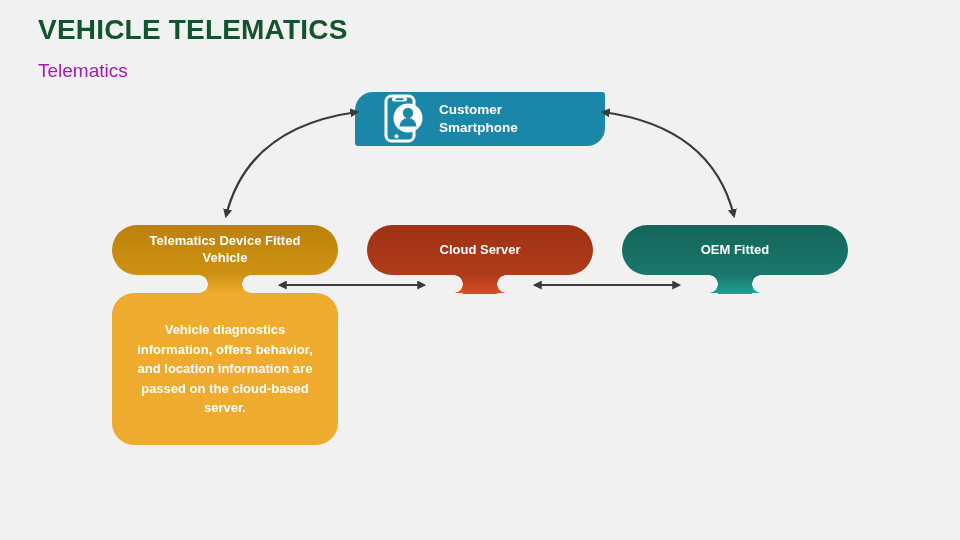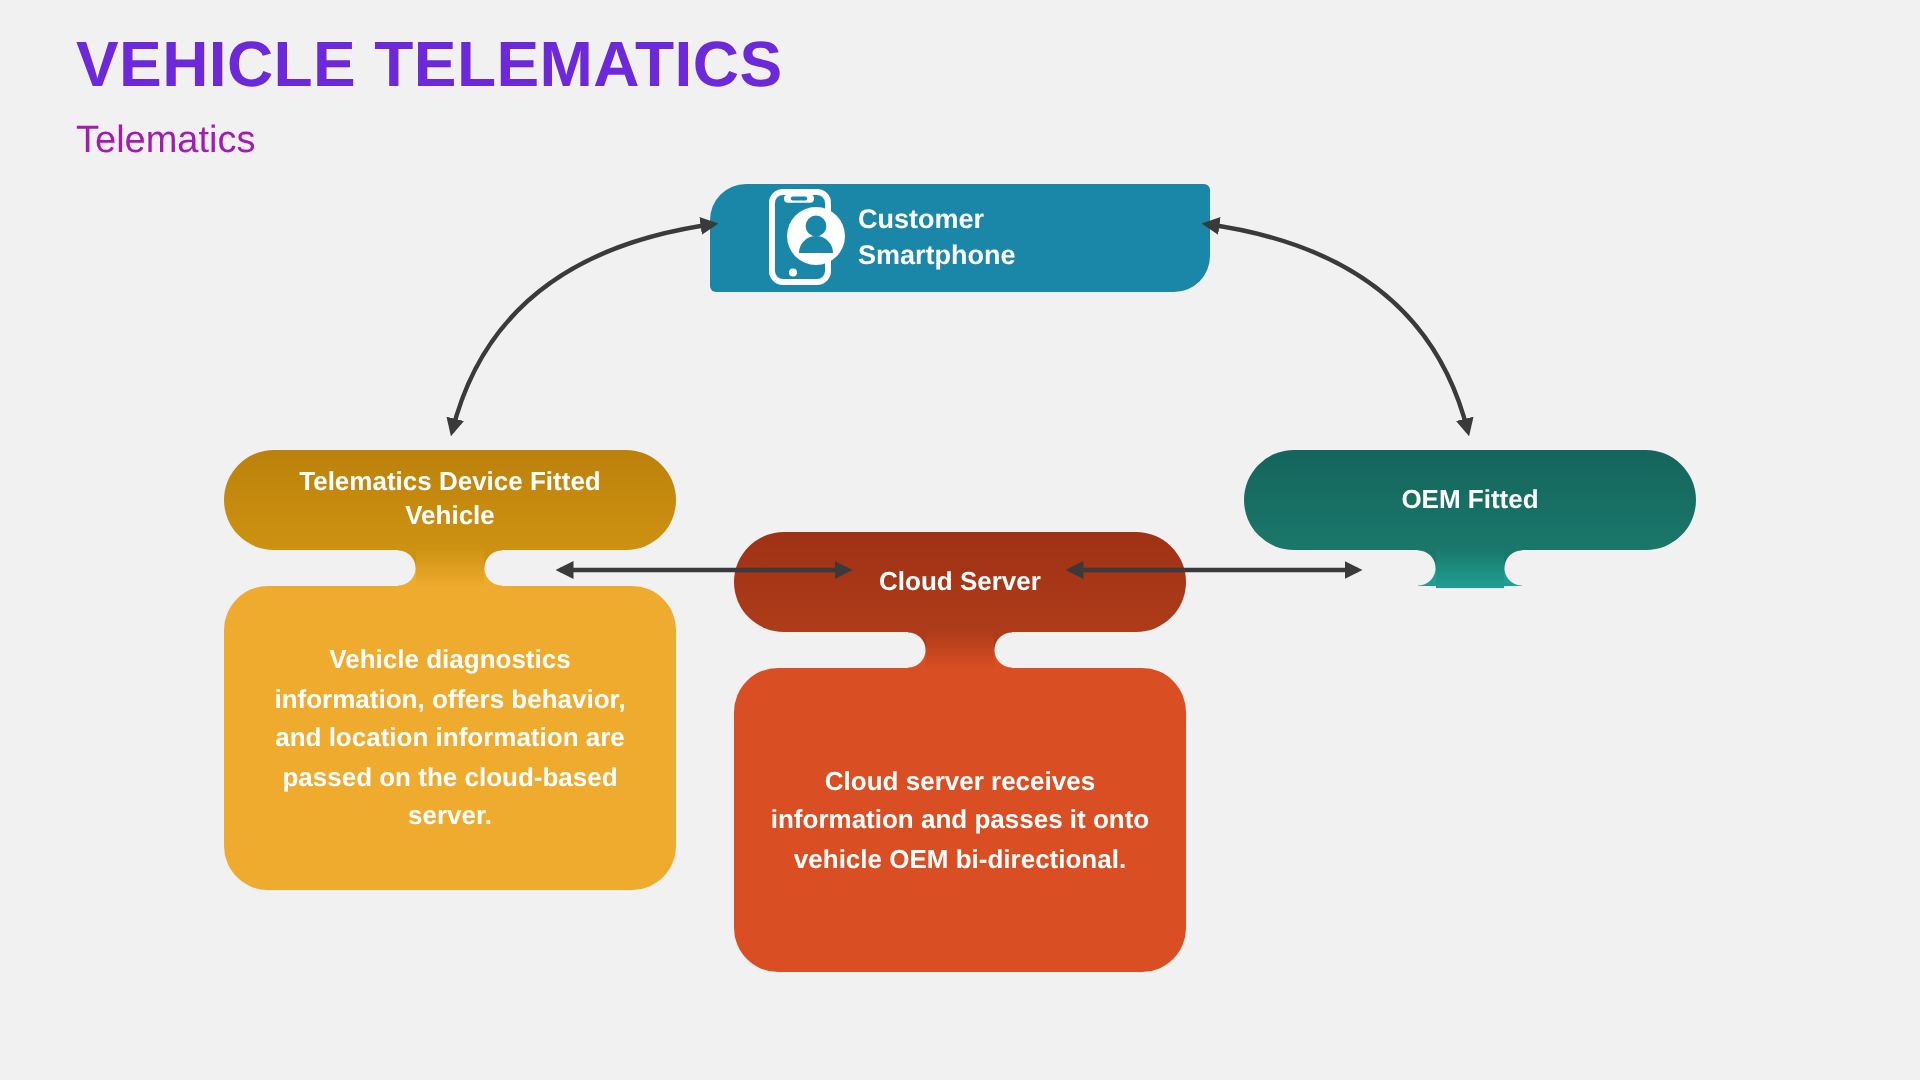--- a/index.html
+++ b/index.html
@@ -7,47 +7,47 @@
     width:960px;height:540px;
     background:#F1F1F2;
     font-family:"Liberation Sans", sans-serif;
     overflow:hidden;
   }
   .slide{position:relative;width:960px;height:540px;}
 
   
   .title{
     position:absolute;left:38px;top:14px;margin:0;
-    font-size:32px;font-weight:bold;color:#6d28d9;letter-spacing:.2px;
+    font-size:28px;font-weight:bold;color:#14532d;letter-spacing:.2px;
   }
   .subtitle{
     position:absolute;left:38px;top:60px;
     font-size:19px;color:#a21caf;
   }
 
   
   .arrows{position:absolute;left:0;top:0;z-index:6;pointer-events:none;}
 
   
   .phone-node{
     position:absolute;left:355px;top:92px;width:250px;height:54px;
     background:#1B87A8;
     border-radius:18px 3px 18px 3px;
-    display:flex;align-items:center;gap:6px;
+    display:flex;align-items:center;gap:16px;
     padding-left:28px;box-sizing:border-box;
     z-index:4;
   }
   .phone-label{
     color:#fff;font-weight:bold;font-size:13.5px;line-height:1.3;width:120px;
   }
 
   
   .group{position:absolute;top:225px;width:226px;height:220px;z-index:3;}
   .g1{left:112px;--head1:#BC810B;--head2:#CE9212;--body:#EFAB2E;}
-  .g2{left:367px;margin-top:41px;--head1:#9F3114;--head2:#AE3C1A;--body:#D94E22;}
+  .g2{left:367px;--head1:#9F3114;--head2:#AE3C1A;--body:#D94E22;}
   .g3{left:622px;--head1:#14655B;--head2:#1B776B;--body:#1F9F93;}
 
   .gheader{
     position:absolute;top:0;left:0;width:100%;height:50px;
     border-radius:25px;
     background:linear-gradient(180deg,var(--head1),var(--head2));
     color:#fff;font-weight:bold;font-size:13px;line-height:1.3;
     display:flex;align-items:center;justify-content:center;text-align:center;
     padding:0 18px;box-sizing:border-box;
   }
@@ -119,23 +119,20 @@
 
   <div class="group g2">
     <div class="gheader">
       <span>Cloud Server</span>
     </div>
     <div class="gconn"></div>
     <div class="fillet f-tl"></div>
     <div class="fillet f-tr"></div>
     <div class="fillet f-bl"></div>
     <div class="fillet f-br"></div>
-    <div class="gbody">
-      <span>Cloud server receives information and passes it onto vehicle OEM bi-directional.</span>
-    </div>
   </div>
 
   <div class="group g3">
     <div class="gheader">
       <span>OEM Fitted</span>
     </div>
     <div class="gconn"></div>
     <div class="fillet f-tl"></div>
     <div class="fillet f-tr"></div>
     <div class="fillet f-bl"></div>

